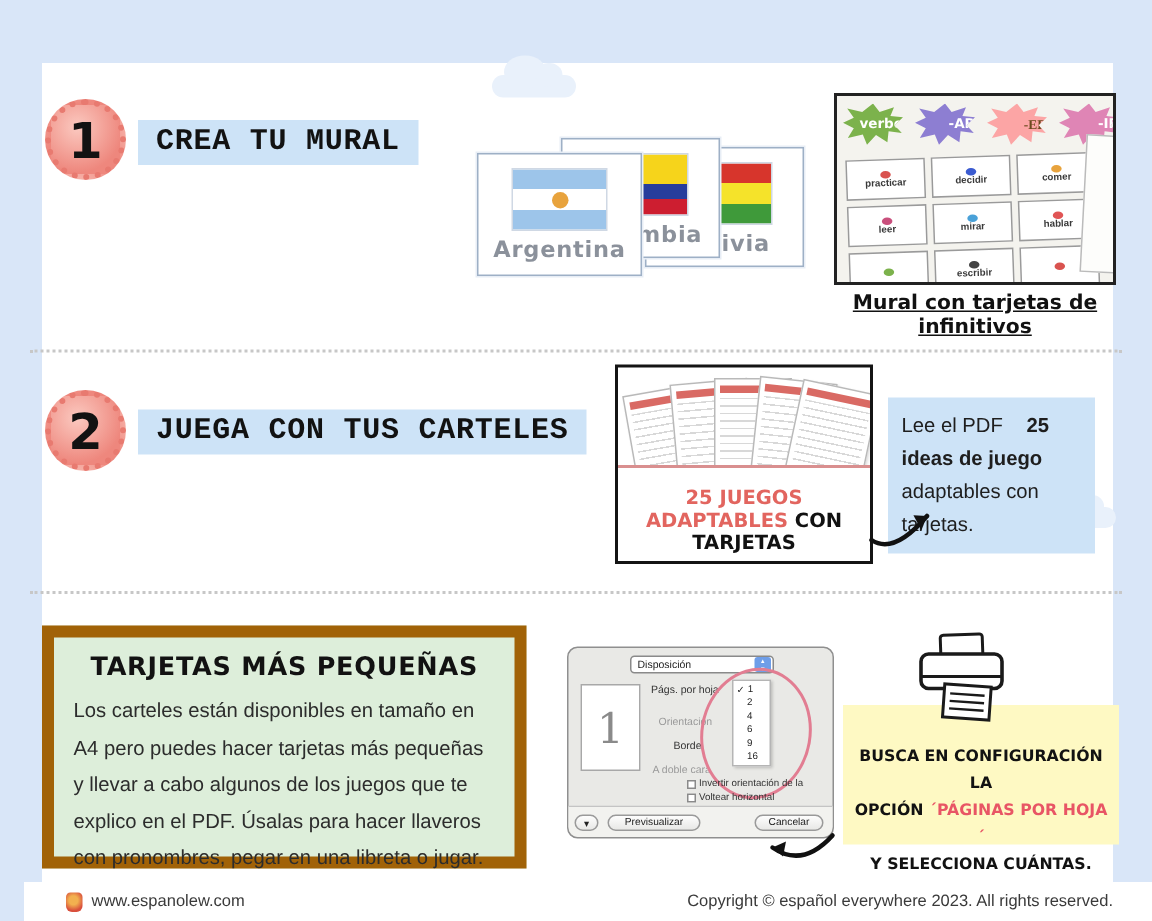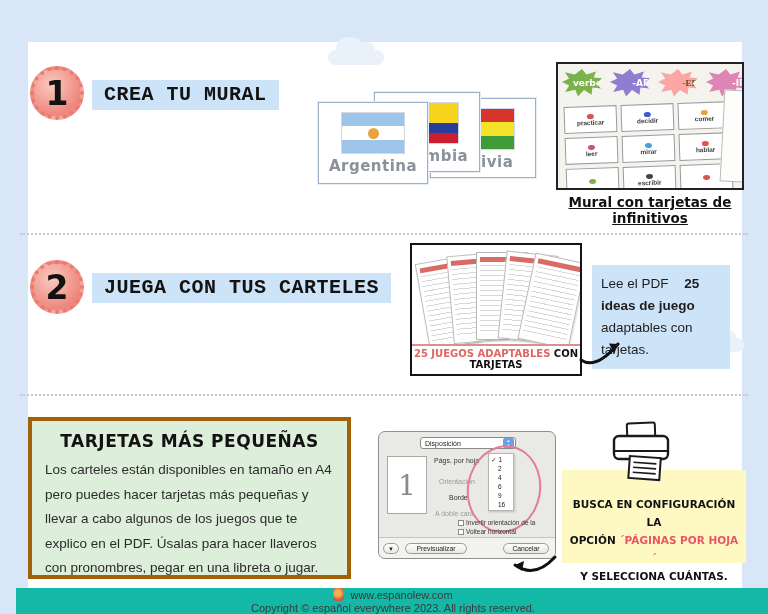--- a/index.html
+++ b/index.html
@@ -56,31 +56,31 @@
   .mural-caption { position:absolute; left:552px; top:194px; width:196px; text-align:center;
     font-family:"DejaVu Sans", sans-serif; font-weight:800; font-size:13.5px; color:#111; text-decoration:underline; }
 
   
   .pdf-fig { position:absolute; left:410px; top:243px; width:172px; height:133px; background:#fff;
     border:2px solid #141414; overflow:hidden; }
   .pdf-page { position:absolute; width:52px; height:88px; background:#fff; border:1px solid #b9b9b9;
     box-shadow:1px 1px 2px rgba(0,0,0,0.15); padding:4px 3px; }
   .pdf-page .hdr { height:5px; background:#d96a64; margin-bottom:3px; }
   .pdf-page .lines { height:70px; background:repeating-linear-gradient(#d8d8d8 0 1px, transparent 1px 5px); }
-  .pdf-caption { position:absolute; left:0; right:0; bottom:4px; border-top:2px solid #d98f8f; padding-top:2px;
-    text-align:center; font-family:"DejaVu Sans", sans-serif; font-weight:800; font-size:10px; color:#111; background:#fff; }
+  .pdf-caption { position:absolute; left:0; right:0; bottom:4px; border-top:2px solid #d98f8f; padding-top:13px;
+    text-align:center; font-family:"DejaVu Sans", sans-serif; font-weight:800; font-size:13px; color:#111; background:#fff; }
   .pdf-caption .red { color:#e2655f; }
 
   .note-box { position:absolute; left:592px; top:265px; width:138px; background:#cde3f7; padding:8px 9px;
     font-size:13.5px; line-height:22px; color:#1e1e1e; }
   .note-box b { font-weight:800;margin-left:12px; }
 
   
   .green-box { position:absolute; left:28px; top:417px; width:323px; height:162px; background:#ddeeda;
-    border:4px solid #a16207; padding:10px 13px 0 13px; }
+    border:8px solid #a16207; padding:10px 13px 0 13px; }
   .green-title { text-align:center; font-family:"DejaVu Sans", sans-serif; font-weight:800; font-size:17px;
     color:#121212; letter-spacing:0.5px; margin-bottom:7px; }
   .green-body { font-size:13.5px; line-height:24.5px; color:#2c2c2c; }
 
   
   .dialog { position:absolute; left:378px; top:431px; width:178px; height:128px; background:#e9e9e6;
     border:1px solid #8f8f8f; border-radius:7px; font-size:7px; color:#333; }
   .dlg-select { position:absolute; left:41px; top:5px; width:96px; height:12px; background:#fff;
     border:1px solid #8a8a8a; border-radius:3px; display:flex; align-items:center; }
   .dlg-select .lbl { flex:1; padding-left:4px; font-size:7px; color:#222; }
@@ -105,22 +105,22 @@
   
   .tip-box { position:absolute; left:562px; top:470px; width:184px; height:93px; background:#fef9c3;
     padding:25px 6px 0 6px; text-align:center; font-family:"DejaVu Sans", sans-serif; font-weight:800;
     font-size:10.5px; line-height:18px; color:#121212; }
   .tip-box .red { color:#e85565; }
   .printer { position:absolute; left:608px; top:421px; z-index:3; }
 
   .arrow-svg { position:absolute; }
 
   
-  .footer { position:absolute; left:16px; right:0; bottom:0; height:26px; background:#14b8a6;
-    display:flex; align-items:center; justify-content:space-between; padding:0 26px 0 28px; font-size:11px; color:#3a3a3a;flex-direction:column; }
+  .footer { position:absolute; left:16px; right:0; bottom:0; height:26px; background:#ffffff;
+    display:flex; align-items:center; justify-content:space-between; padding:0 26px 0 28px; font-size:11px; color:#3a3a3a; }
   .footer .site { display:flex; align-items:center; gap:6px; }
   .ew-logo { width:11px; height:13px; background:radial-gradient(circle at 45% 40%, #f2b04f 30%, #d94f3c 70%); border-radius:3px 3px 4px 4px; }
 </style>
 </head>
 <body>
 
 <div class="page">
   <div class="canvas"></div>
 
   <div class="cloud" style="left:328px; top:50px; width:56px; height:15px;"></div>

